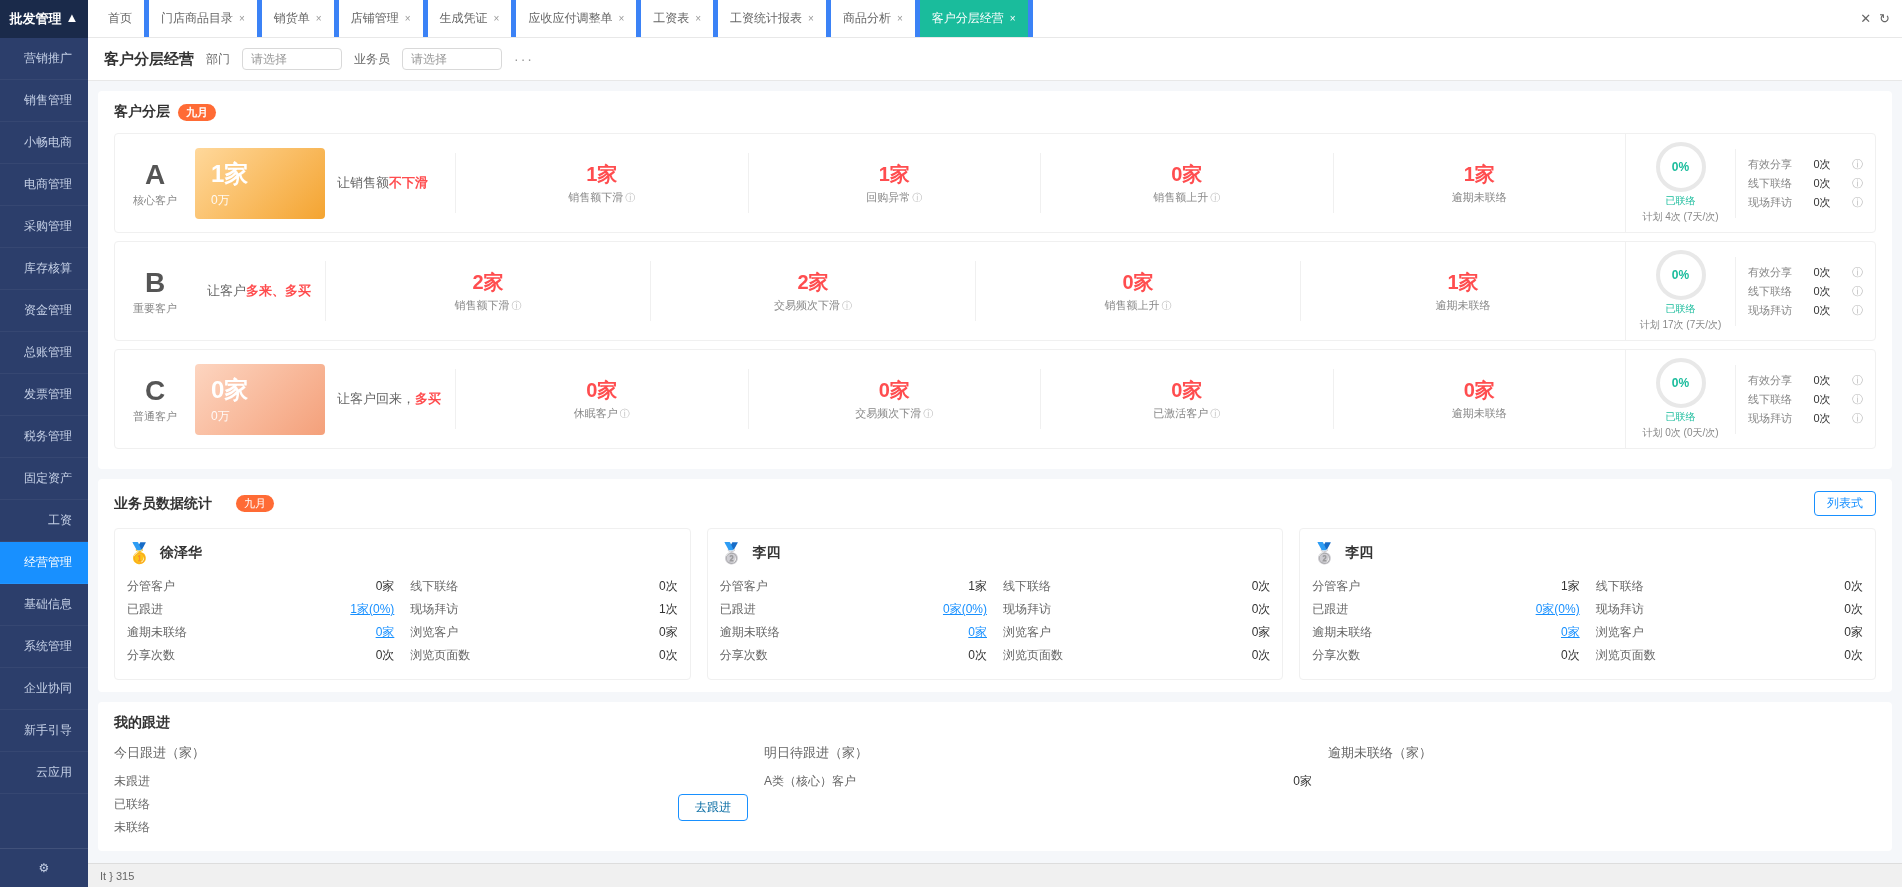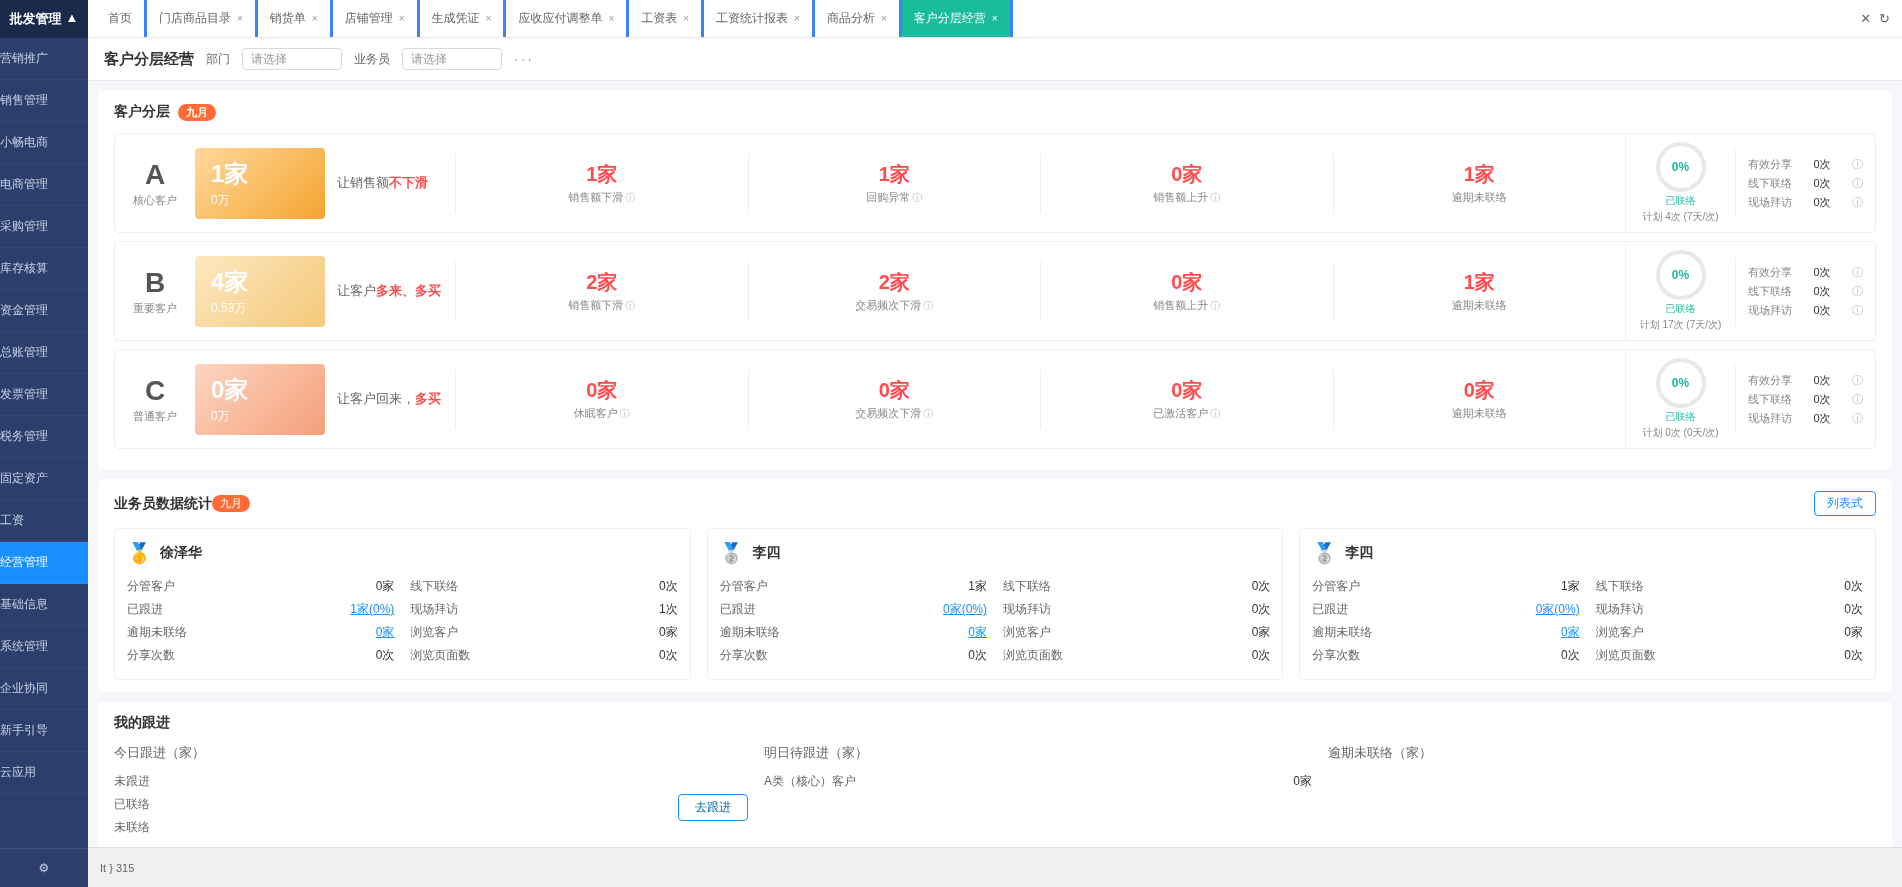--- a/index.html
+++ b/index.html
@@ -23,22 +23,22 @@
       font-size: 13px;
       font-weight: bold;
       color: #fff;
       display: flex;
       align-items: flex-start;
       justify-content: center;
       gap: 4px;
       cursor: pointer;
     }
     .sidebar-item {
-      padding: 12px 0;
-      text-align: left;
+      padding: 12px 16px;
+      text-align: right;
       font-size: 12px;
       color: #c5d0e6;
       cursor: pointer;
       border-bottom: 1px solid rgba(255,255,255,0.05);
     }
     .sidebar-item.active { background: #1890ff; color: #fff; }
     .sidebar-bottom {
       margin-top: auto;
       padding: 12px 0;
       text-align: center;
@@ -67,21 +67,21 @@
       overflow: hidden;
     }
     .tab-item {
       display: flex;
       align-items: center;
       padding: 0 12px;
       height: 38px;
       font-size: 12px;
       color: #666;
       cursor: pointer;
-      border-right: 3px solid #3b82f6;
+      border-right: 5px solid #3b82f6;
       white-space: nowrap;
       gap: 6px;
       flex-shrink: 0;
     }
     .tab-item.active { background: #1abc9c; color: #fff; }
     .tab-close {
       font-size: 10px;
       color: #999;
       line-height: 1;
     }
@@ -262,21 +262,21 @@
     }
     .staff-section-header {
       display: flex;
       align-items: center;
       justify-content: space-between;
       margin-bottom: 12px;
     }
     .section-title-row {
       display: flex;
       align-items: center;
-      gap: 0;
+      gap: 24px;
     }
     .list-view-btn {
       border: 1px solid #1890ff;
       color: #1890ff;
       background: #fff;
       border-radius: 4px;
       padding: 3px 12px;
       font-size: 12px;
       cursor: pointer;
     }
@@ -345,21 +345,21 @@
       display: flex;
       justify-content: space-between;
       font-size: 12px;
       color: #666;
       padding: 3px 0;
     }
     .followup-val { color: #333; }
 
     
     .status-bar {
-      height: 40px;
+      height: 24px;
       background: #f0f0f0;
       border-top: 1px solid #ddd;
       display: flex;
       align-items: center;
       padding: 0 12px;
       font-size: 11px;
       color: #666;
       flex-shrink: 0;
     }
   </style>
@@ -530,24 +530,20 @@
             <span class="info-icon">ⓘ</span>
           </div>
         </div>
       </div>
 
       <div class="tier-row">
         <div class="tier-label">
           <div class="tier-letter">B</div>
           <div class="tier-name">重要客户</div>
         </div>
-        <div class="tier-count-box b-color">
-          <div class="tier-count">4家</div>
-          <div class="tier-amount">0.53万</div>
-        </div>
         <div class="tier-action">
           让客户<span style="color:#ff4d4f;font-weight:bold;">多来、多买</span>
         </div>
         <div class="tier-stat">
           <div class="stat-count">2家</div>
           <div class="stat-label">
             <span>销售额下滑</span>
             <span class="info-icon">ⓘ</span>
           </div>
         </div>

